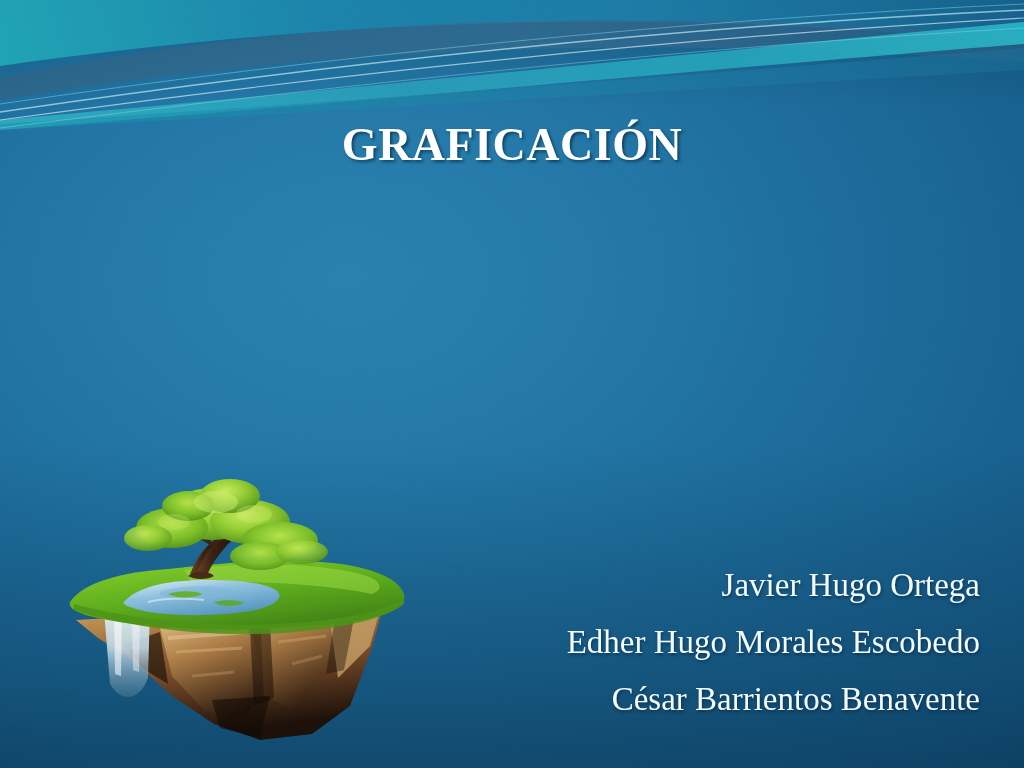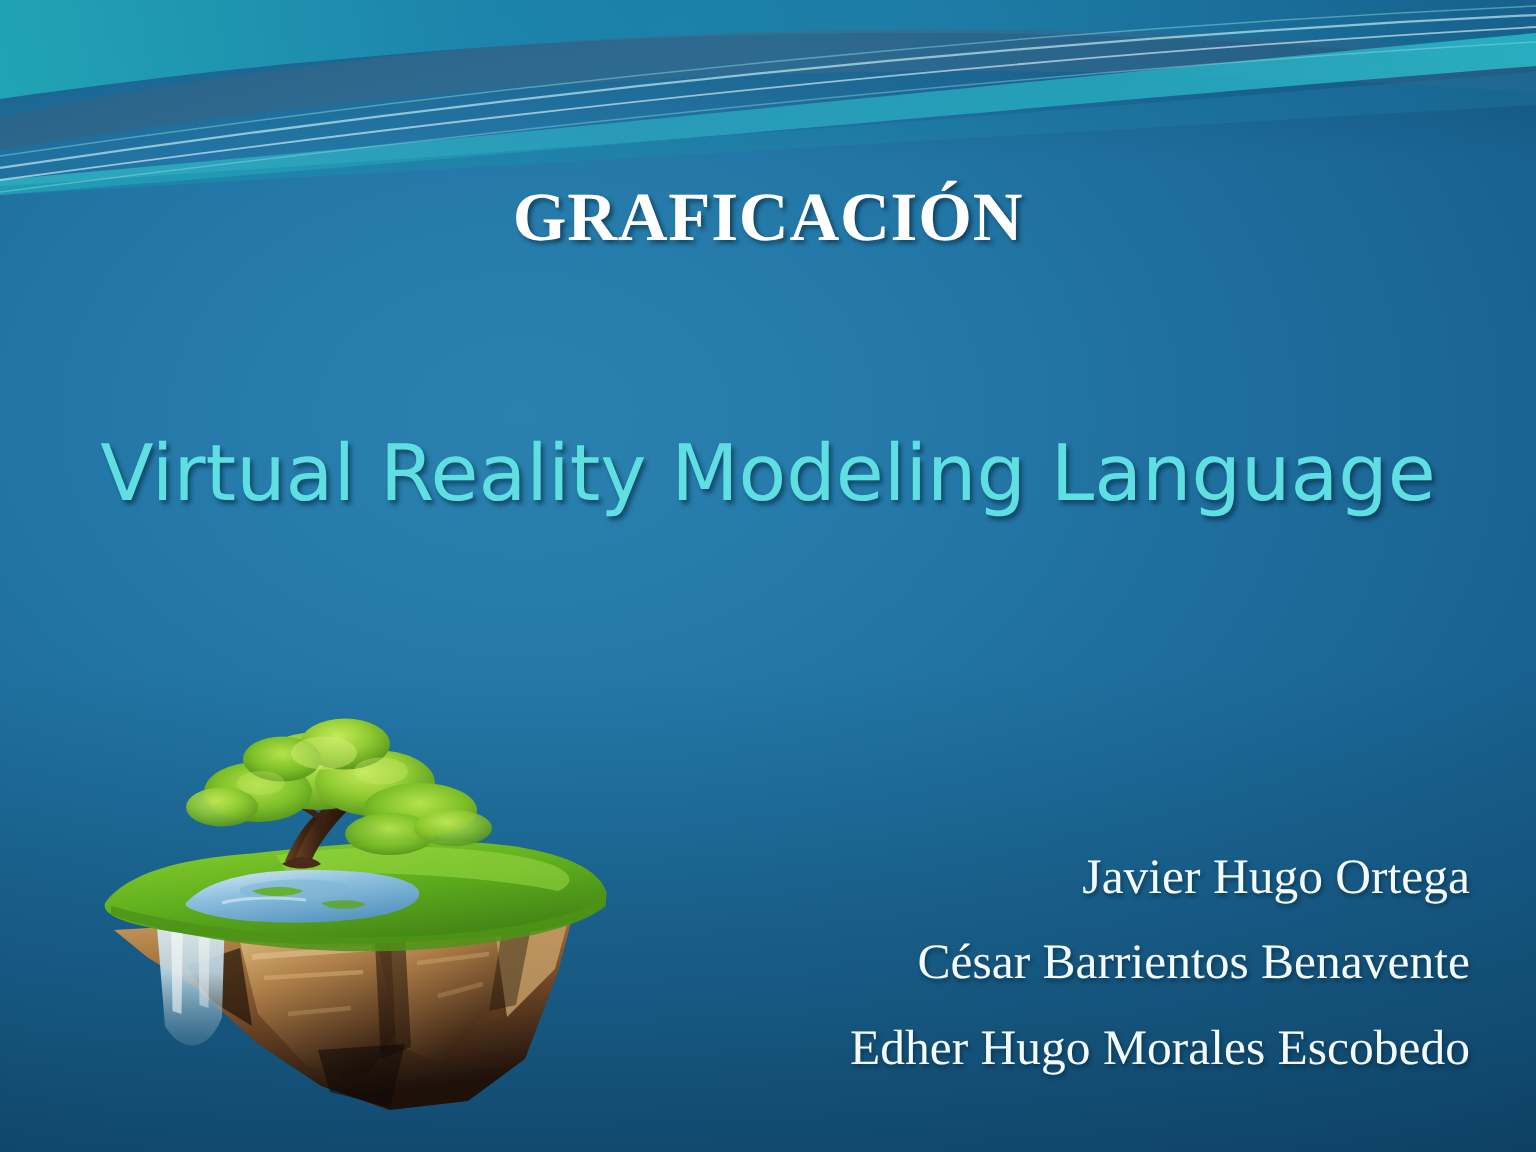--- a/index.html
+++ b/index.html
@@ -167,27 +167,26 @@
       <path d="M0,112 C340,62 690,26 1024,10" fill="none" stroke="#bfe9ef" stroke-width="1.5" opacity="0.70"></path>
       <path d="M0,120 C350,72 700,36 1024,18" fill="none" stroke="#e8f7fa" stroke-width="1.2" opacity="0.62"></path>
       <path d="M0,104 C330,56 680,20 1024,4" fill="none" stroke="#7fd6e0" stroke-width="1" opacity="0.50"></path>
       <path d="M0,128 C360,82 710,46 1024,28" fill="none" stroke="#9fdfe8" stroke-width="1" opacity="0.40"></path>
     </svg>
   </div>
 
   <div class="title-line">GRAFICACIÓN</div>
 
   <div class="headline">
-    <div>Virtual Reality Modeling Language</div>
   </div>
 
   <div class="authors">
     <span class="author-line">Javier Hugo Ortega</span>
+    <span class="author-line">Edher Hugo Morales Escobedo</span>
     <span class="author-line">César Barrientos Benavente</span>
-    <span class="author-line">Edher Hugo Morales Escobedo</span>
   </div>
 
   <div class="island">
     <svg viewBox="0 0 350 292" aria-hidden="true">
       <defs>
         <radialGradient id="folA" cx="0.42" cy="0.34" r="0.75">
           <stop offset="0" stop-color="#c5ea5c"></stop>
           <stop offset="0.45" stop-color="#93cd33"></stop>
           <stop offset="1" stop-color="#4e8b18"></stop>
         </radialGradient>

